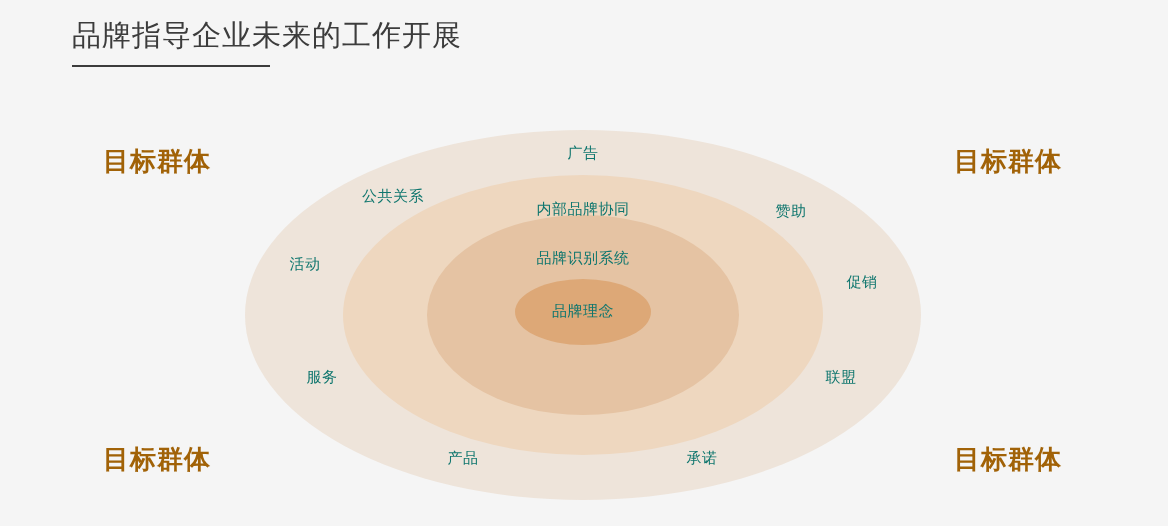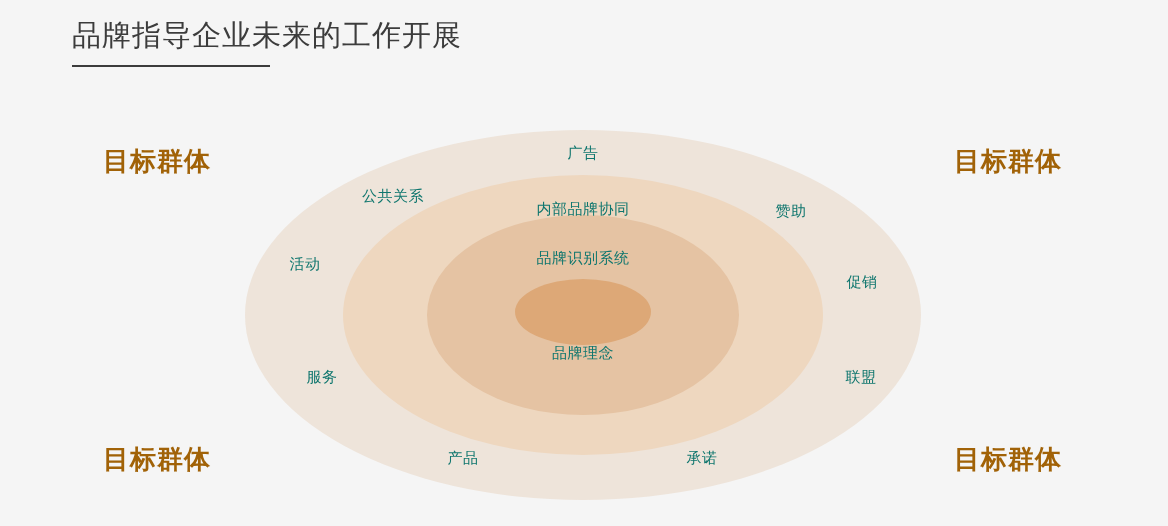--- a/index.html
+++ b/index.html
@@ -87,26 +87,26 @@
     <ellipse cx="583" cy="312" rx="68" ry="33" fill="#dda877"></ellipse>
   </svg>
 
   <div id="ring-label-layer">
       <div class="ring-label" style="left: 583px; top: 153px;">广告</div>
       <div class="ring-label" style="left: 393px; top: 196px;">公共关系</div>
       <div class="ring-label" style="left: 791px; top: 197px; margin-top: 14px;">赞助</div>
       <div class="ring-label" style="left: 305px; top: 264px;">活动</div>
       <div class="ring-label" style="left: 862px; top: 264px; margin-top: 18px;">促销</div>
       <div class="ring-label" style="left: 322px; top: 377px; text-align: center;">服务</div>
-      <div class="ring-label" style="left: 841px; top: 377px; margin-left: 20px;">联盟</div>
+      <div class="ring-label" style="left: 841px; top: 377px;">联盟</div>
       <div class="ring-label" style="left: 463px; top: 458px;">产品</div>
       <div class="ring-label" style="left: 702px; top: 458px;">承诺</div>
       <div class="ring-label" style="left: 583px; top: 209px;">内部品牌协同</div>
       <div class="ring-label" style="left: 583px; top: 258px;">品牌识别系统</div>
-      <div class="ring-label" style="left: 583px; top: 311px; margin-top: 42px;">品牌理念</div>
+      <div class="ring-label" style="left: 583px; top: 311px;">品牌理念</div>
     </div>
   <div id="corner-label-layer">
       <div class="corner-label" style="left: 157px; top: 161px;">目标群体</div>
       <div class="corner-label" style="left: 1008px; top: 161px;">目标群体</div>
       <div class="corner-label" style="left: 157px; top: 459px;">目标群体</div>
       <div class="corner-label" style="left: 1008px; top: 459px;">目标群体</div>
     </div>
 </div>
 
 </body></html>

